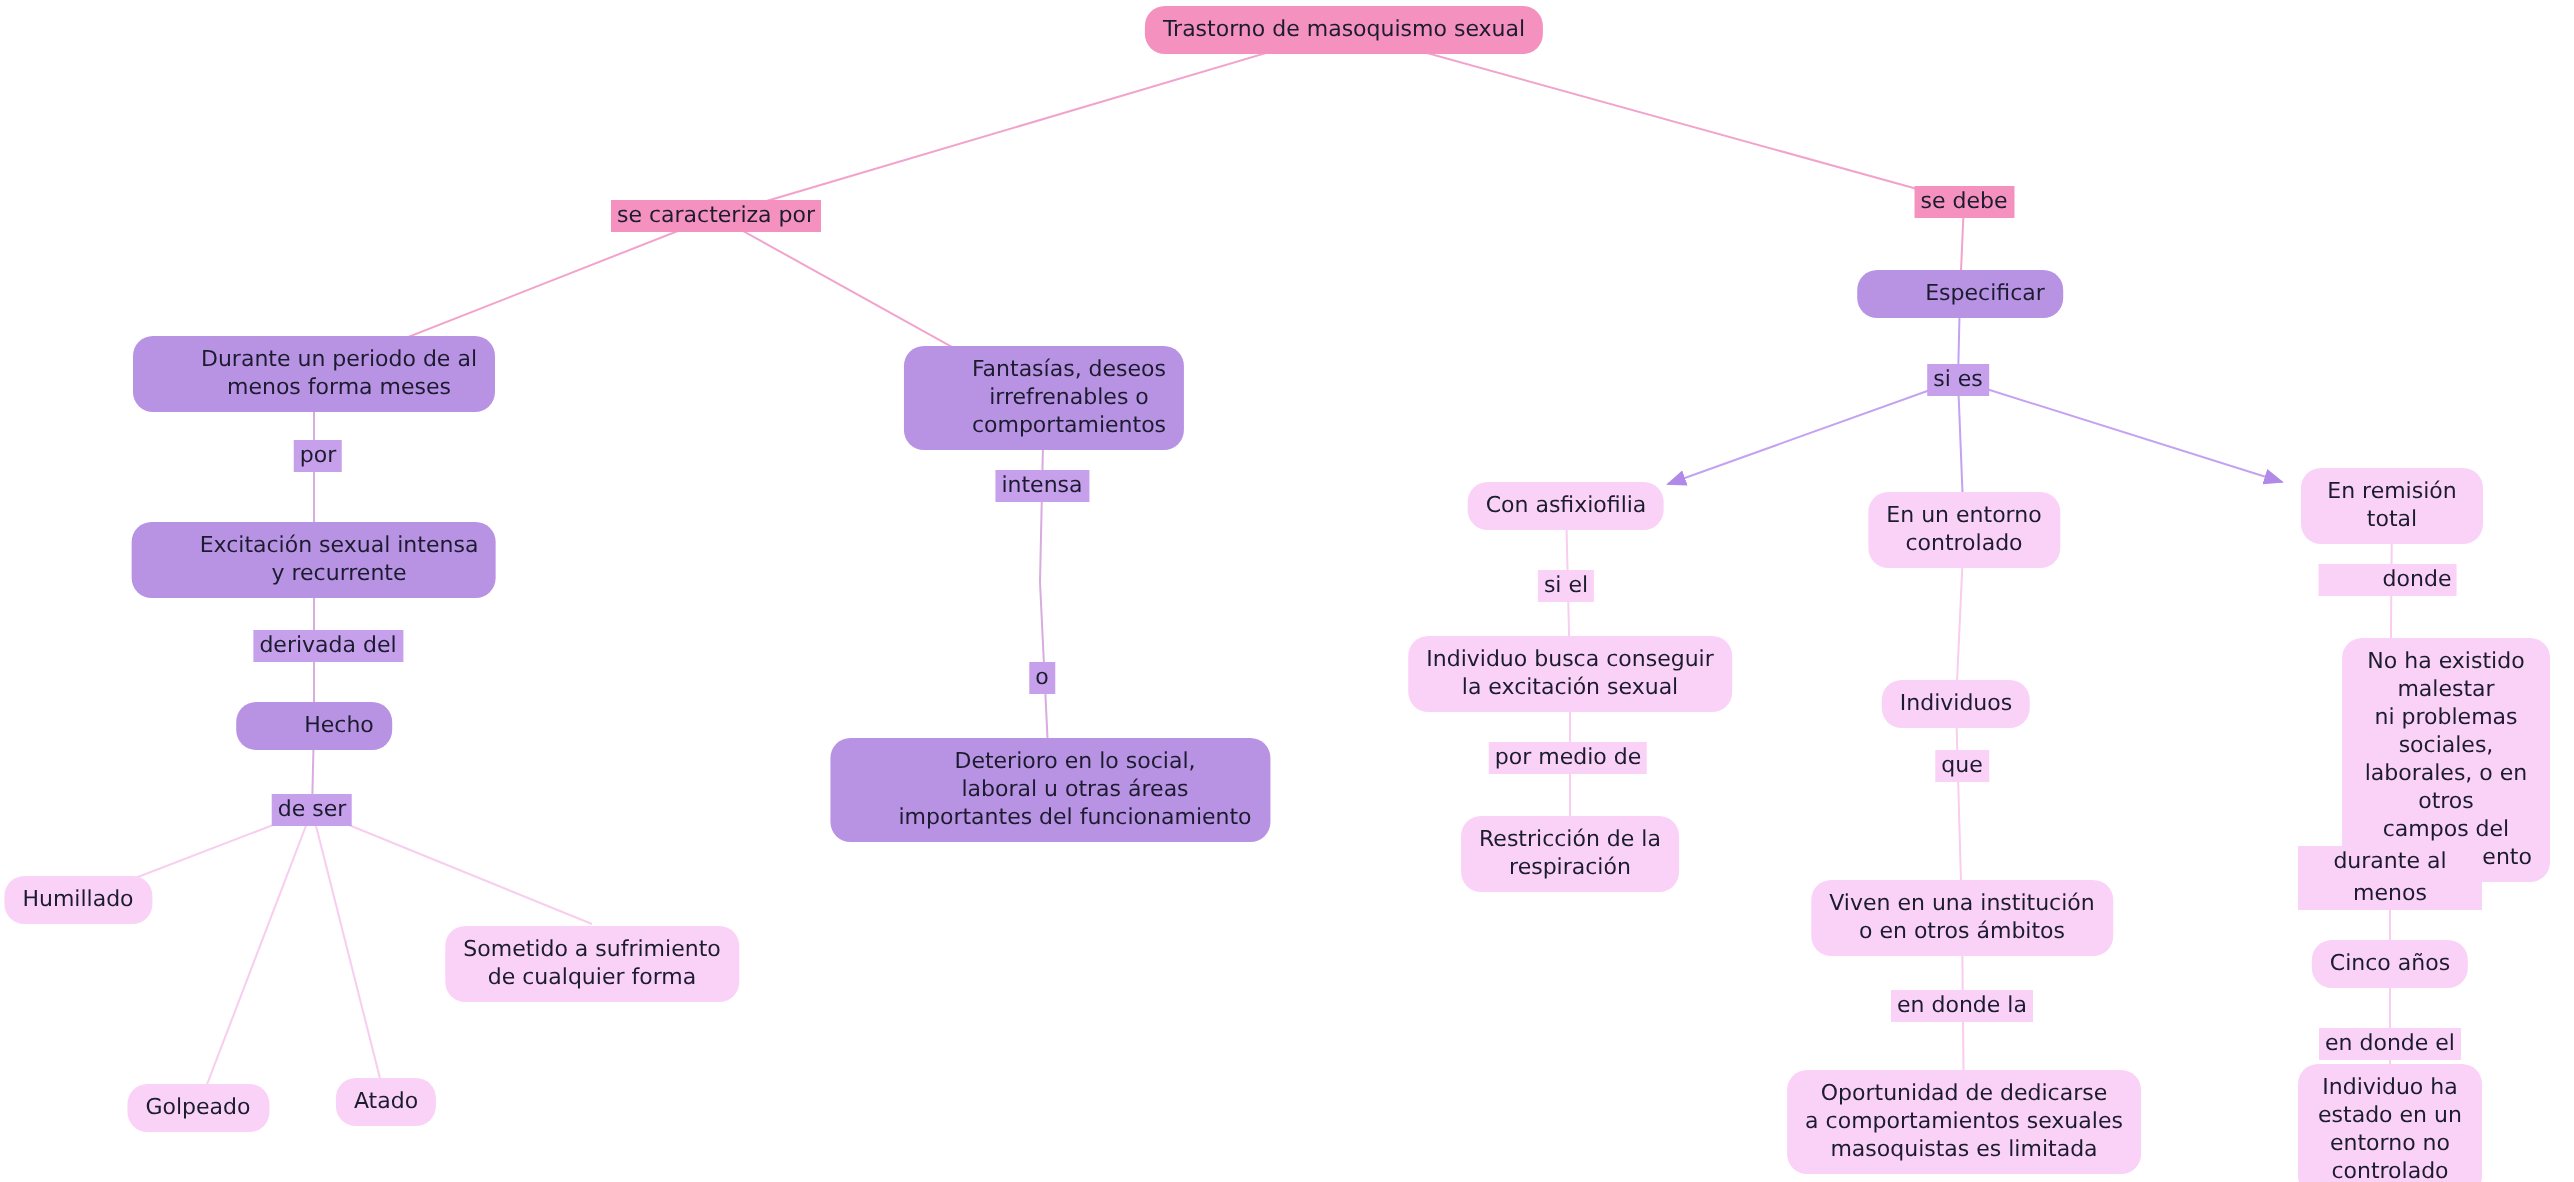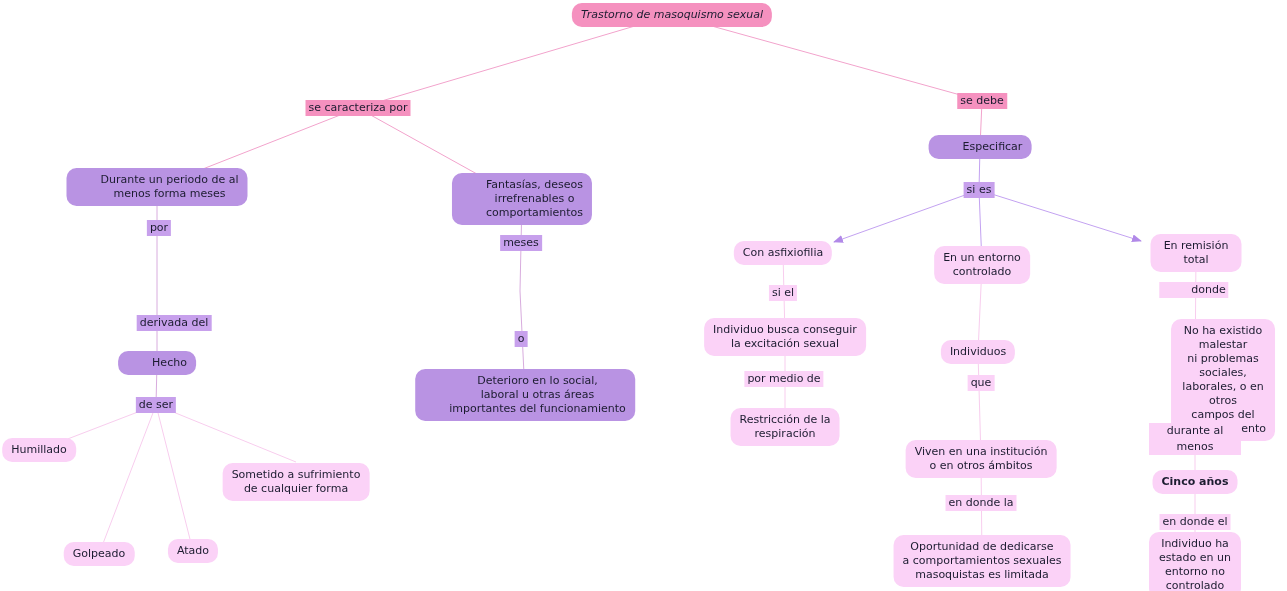--- a/index.html
+++ b/index.html
@@ -33,21 +33,21 @@
     font-size: 11px;
     line-height: 14px;
     color: var(--text, #1c1c30);
     box-sizing: border-box;
     z-index: 1;
   }
   .box {
     border-radius: 10px;
     padding: 5px 9px;
   }
-  .box.pink      { background: var(--box-pink); font-style: italic; }
+  .box.pink      { background: var(--box-pink); }
   .box.purple    { background: var(--box-purple); padding-left: 34px; }
   .box.lightpink { background: var(--box-lightpink); }
   .label {
     padding: 0 3px;
     line-height: 16px;
   }
   .label.pink      { background: var(--label-pink); }
   .label.purple    { background: var(--label-purple); }
   .label.lightpink { background: var(--label-lightpink); }
 </style>
@@ -87,32 +87,34 @@
       <line x1="1196" y1="253" x2="1195" y2="380" stroke="#f8cdee" stroke-width="1"></line>
       <line x1="1195" y1="380" x2="1195" y2="482" stroke="#f8cdee" stroke-width="1"></line>
       <line x1="1195" y1="482" x2="1195" y2="565" stroke="#f8cdee" stroke-width="1"></line>
     </svg>
 <div class="node box pink" style="left: 672px; top: 15px;">Trastorno de masoquismo sexual</div>
     <div class="node label pink" style="left: 358px; top: 108px;">se caracteriza por</div>
     <div class="node label pink" style="left: 982px; top: 101px;">se debe</div>
     <div class="node box purple" style="left: 157px; top: 187px;">Durante un periodo de al
 menos forma meses</div>
     <div class="node label purple" style="left: 159px; top: 228px;">por</div>
-    <div class="node label purple" style="left: 174px; top: 323px;">derivada del</div>
+    <div class="node box purple" style="left: 157px; top: 280px;">Excitación sexual intensa
+y recurrente</div>
+    <div class="node label purple" style="left: 164px; top: 323px;">derivada del</div>
     <div class="node box purple" style="left: 157px; top: 363px;">Hecho</div>
     <div class="node label purple" style="left: 156px; top: 405px;">de ser</div>
     <div class="node box lightpink" style="left: 39px; top: 450px;">Humillado</div>
     <div class="node box lightpink" style="left: 296px; top: 462px; margin-top: 20px;">Sometido a sufrimiento
 de cualquier forma</div>
     <div class="node box lightpink" style="left: 99px; top: 554px;">Golpeado</div>
     <div class="node box lightpink" style="left: 193px; top: 551px;">Atado</div>
     <div class="node box purple" style="left: 522px; top: 199px;">Fantasías, deseos
 irrefrenables o
 comportamientos</div>
-    <div class="node label purple" style="left: 521px; top: 243px;">meses</div>
+    <div class="node label purple" style="left: 521px; top: 243px;">intensa</div>
     <div class="node label purple" style="left: 521px; top: 339px;">o</div>
     <div class="node box purple" style="left: 525px; top: 395px;">Deterioro en lo social,
 laboral u otras áreas
 importantes del funcionamiento</div>
     <div class="node box purple" style="left: 980px; top: 147px;">Especificar</div>
     <div class="node label purple" style="left: 979px; top: 190px;">si es</div>
     <div class="node box lightpink" style="left: 783px; top: 253px;">Con asfixiofilia</div>
     <div class="node label lightpink" style="left: 783px; top: 293px;">si el</div>
     <div class="node box lightpink" style="left: 785px; top: 337px;">Individuo busca conseguir
 la excitación sexual</div>
@@ -130,17 +132,17 @@
     <div class="node box lightpink" style="left: 982px; top: 561px;">Oportunidad de dedicarse
 a comportamientos sexuales
 masoquistas es limitada</div>
     <div class="node box lightpink" style="left: 1196px; top: 253px;">En remisión total</div>
     <div class="node label lightpink" style="left: 1194px; top: 290px; padding-left: 32px;">donde</div>
     <div class="node box lightpink" style="left: 1195px; top: 380px; margin-left: 28px;">No ha existido malestar
 ni problemas sociales,
 laborales, o en otros
 campos del funcionamiento</div>
     <div class="node label lightpink" style="left: 1195px; top: 439px;">durante al menos</div>
-    <div class="node box lightpink" style="left: 1195px; top: 482px; font-weight: bold;">Cinco años</div>
+    <div class="node box lightpink" style="left: 1195px; top: 482px;">Cinco años</div>
     <div class="node label lightpink" style="left: 1195px; top: 522px;">en donde el</div>
     <div class="node box lightpink" style="left: 1195px; top: 565px;">Individuo ha estado en un
 entorno no controlado</div>
   </div>
 
 </body></html>

